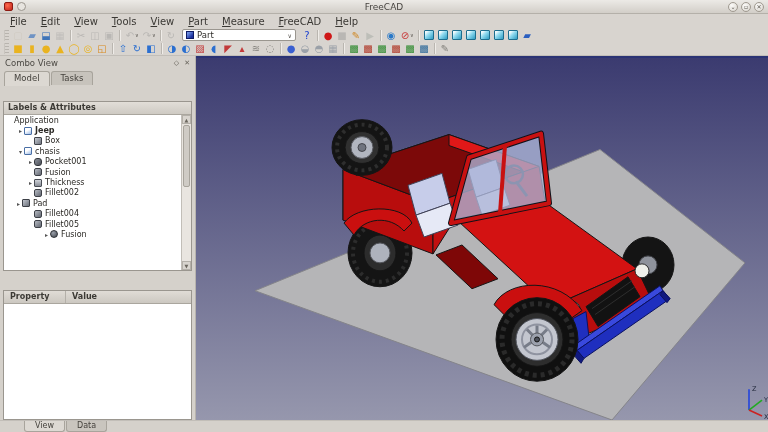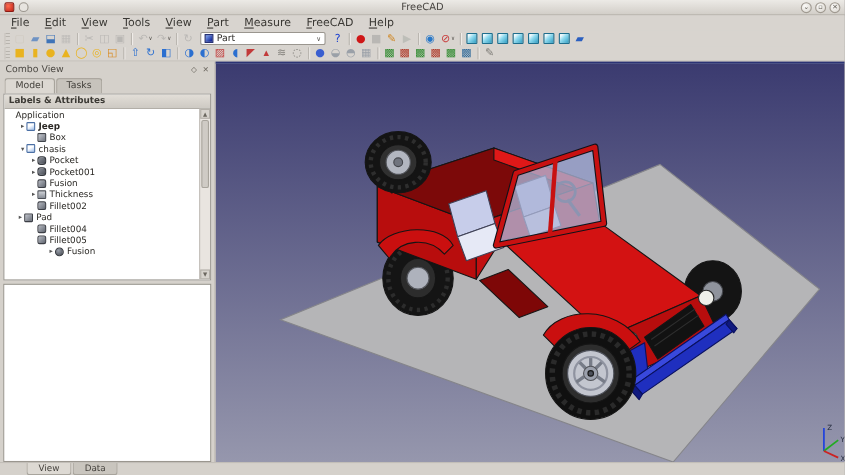--- a/index.html
+++ b/index.html
@@ -46,21 +46,21 @@
   
   #content{flex:1;display:flex;min-height:0;}
   
   #leftpanel{width:196px;flex:0 0 196px;background:#d5d1cb;display:flex;flex-direction:column;border-right:1px solid #b8b4ae;}
   #combo-head{height:13px;display:flex;align-items:center;font-size:8.5px;color:#4b4843;padding:0 5px;justify-content:space-between;}
   #combo-head .sp{flex:1;}
   .dockbtn{font-size:7px;color:#6b675f;margin-left:5px;}
   #combo-tabs{height:16px;display:flex;align-items:flex-end;padding-left:4px;gap:1px;}
   .ctab{font-size:8.5px;padding:1px 9px 2px;border:1px solid #a8a49c;border-bottom:none;border-radius:3px 3px 0 0;background:#c7c3bc;color:#45423d;}
   .ctab.active{background:#dcd8d2;position:relative;top:1px;padding-bottom:3px;}
-  #tree-frame{margin:0 3px;border:1px solid #9a968f;background:#fff;height:170px;flex:0 0 170px;position:relative;overflow:hidden;}
+  #tree-frame{margin:16px 3px;border:1px solid #9a968f;background:#fff;height:170px;flex:0 0 170px;position:relative;overflow:hidden;}
   #tree-header{height:13px;background:linear-gradient(#e2ded8,#cecac3);border-bottom:1px solid #aaa69e;
     font-size:8px;font-weight:bold;color:#3c3a35;padding:1px 4px;}
   #tree-rows{position:absolute;left:0;top:13px;right:10px;bottom:0;overflow:hidden;}
   .trow{display:flex;align-items:center;height:10.4px;font-size:8px;color:#2b2925;white-space:nowrap;}
   .trow .arr{width:7px;font-size:6px;color:#555;text-align:center;flex:0 0 7px;}
   .ticn{width:8px;height:8px;margin-right:3px;flex:0 0 8px;border-radius:1px;}
   .ic-document{background:linear-gradient(150deg,#ffffff 40%,#9dbce8);border:1px solid #4a6fa5;}
   .ic-box{background:linear-gradient(135deg,#c6cad2,#70757f);border:1px solid #41454c;}
   .ic-pocket{background:linear-gradient(135deg,#8d929c,#4a4e56);border:1px solid #33363c;border-radius:3px;}
   .ic-fillet{background:linear-gradient(135deg,#b6bac2,#636872);border:1px solid #3c3f46;border-radius:2px;}
@@ -240,25 +240,20 @@
               <span>Box</span>
             </div>
             <div class="trow" style="padding-left: 13px;">
               <span class="arr">▾</span>
               <span class="ticn ic-document"></span>
               <span>chasis</span>
             </div>
             <div class="trow" style="padding-left: 23px;">
               <span class="arr">▸</span>
               <span class="ticn ic-pocket"></span>
-              <span>Pocket</span>
-            </div>
-            <div class="trow" style="padding-left: 23px;">
-              <span class="arr">▸</span>
-              <span class="ticn ic-pocket"></span>
               <span>Pocket001</span>
             </div>
             <div class="trow" style="padding-left: 23px;">
               <span class="arr"></span>
               <span class="ticn ic-fillet"></span>
               <span>Fusion</span>
             </div>
             <div class="trow" style="padding-left: 23px;">
               <span class="arr">▸</span>
               <span class="ticn ic-thickness"></span>
@@ -290,20 +285,24 @@
               <span>Fusion</span>
             </div>
           </div>
         <div id="tree-scroll">
           <div class="sarr">▲</div>
           <div id="tree-thumb"></div>
           <div class="sarr dn">▼</div>
         </div>
       </div>
       <div id="prop-frame">
+        <div id="prop-head">
+          <span class="col1">Property</span>
+          <span>Value</span>
+        </div>
         <div id="prop-body"></div>
       </div>
     </div>
 
     <div id="viewport">
       <svg viewBox="0 0 572 364" preserveAspectRatio="none">
         <defs>
           <linearGradient id="sky" x1="0" y1="0" x2="0" y2="1">
             <stop offset="0" stop-color="#3b3b70"></stop>
             <stop offset="1" stop-color="#9697ad"></stop>

